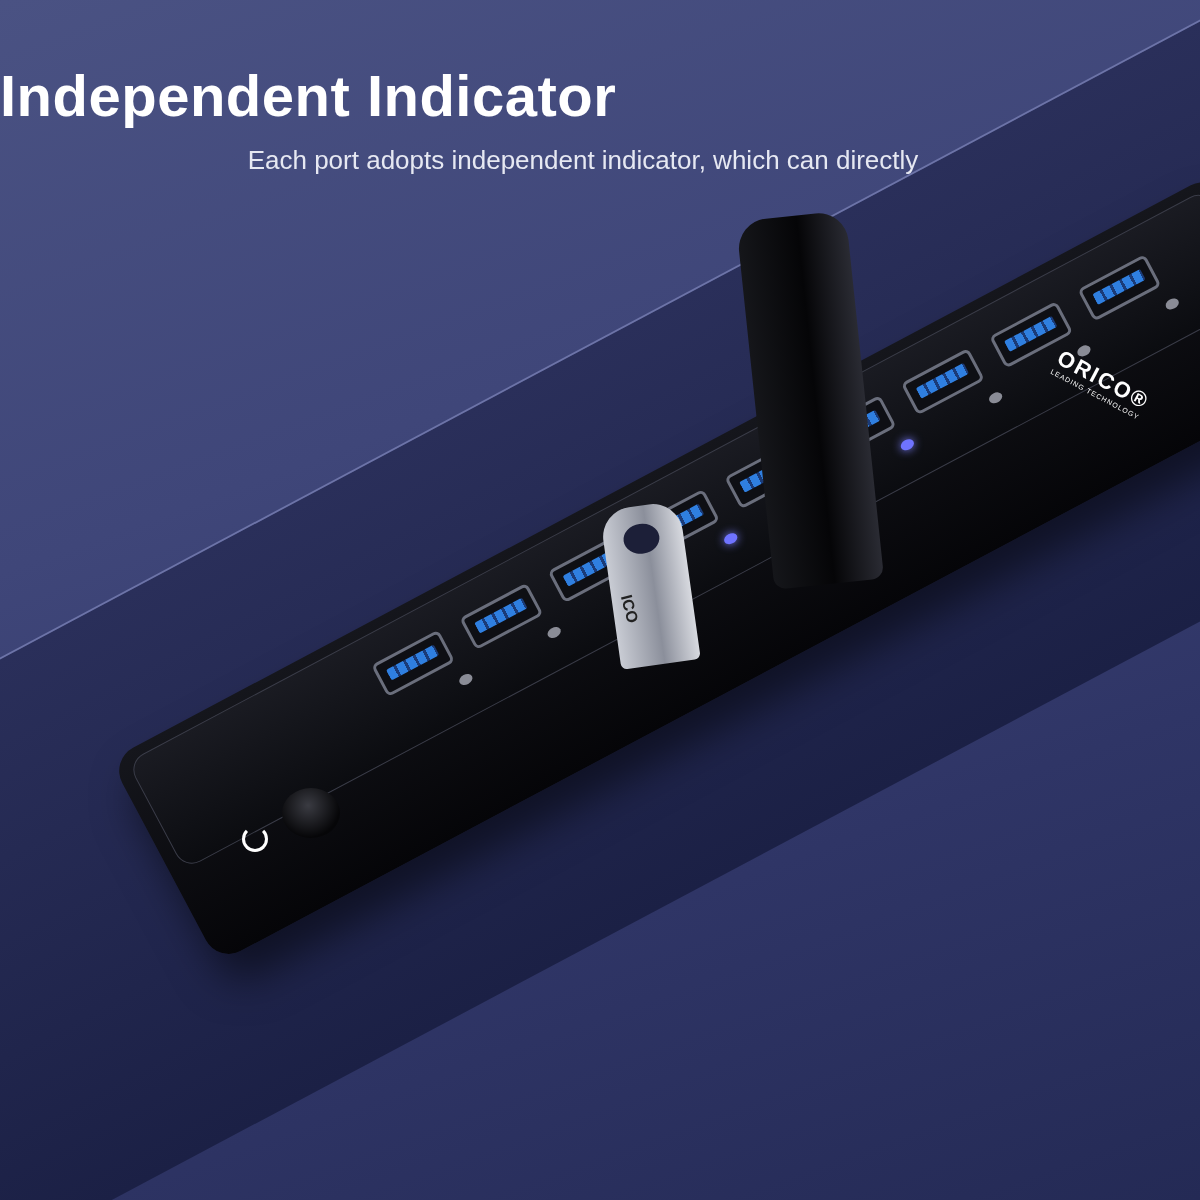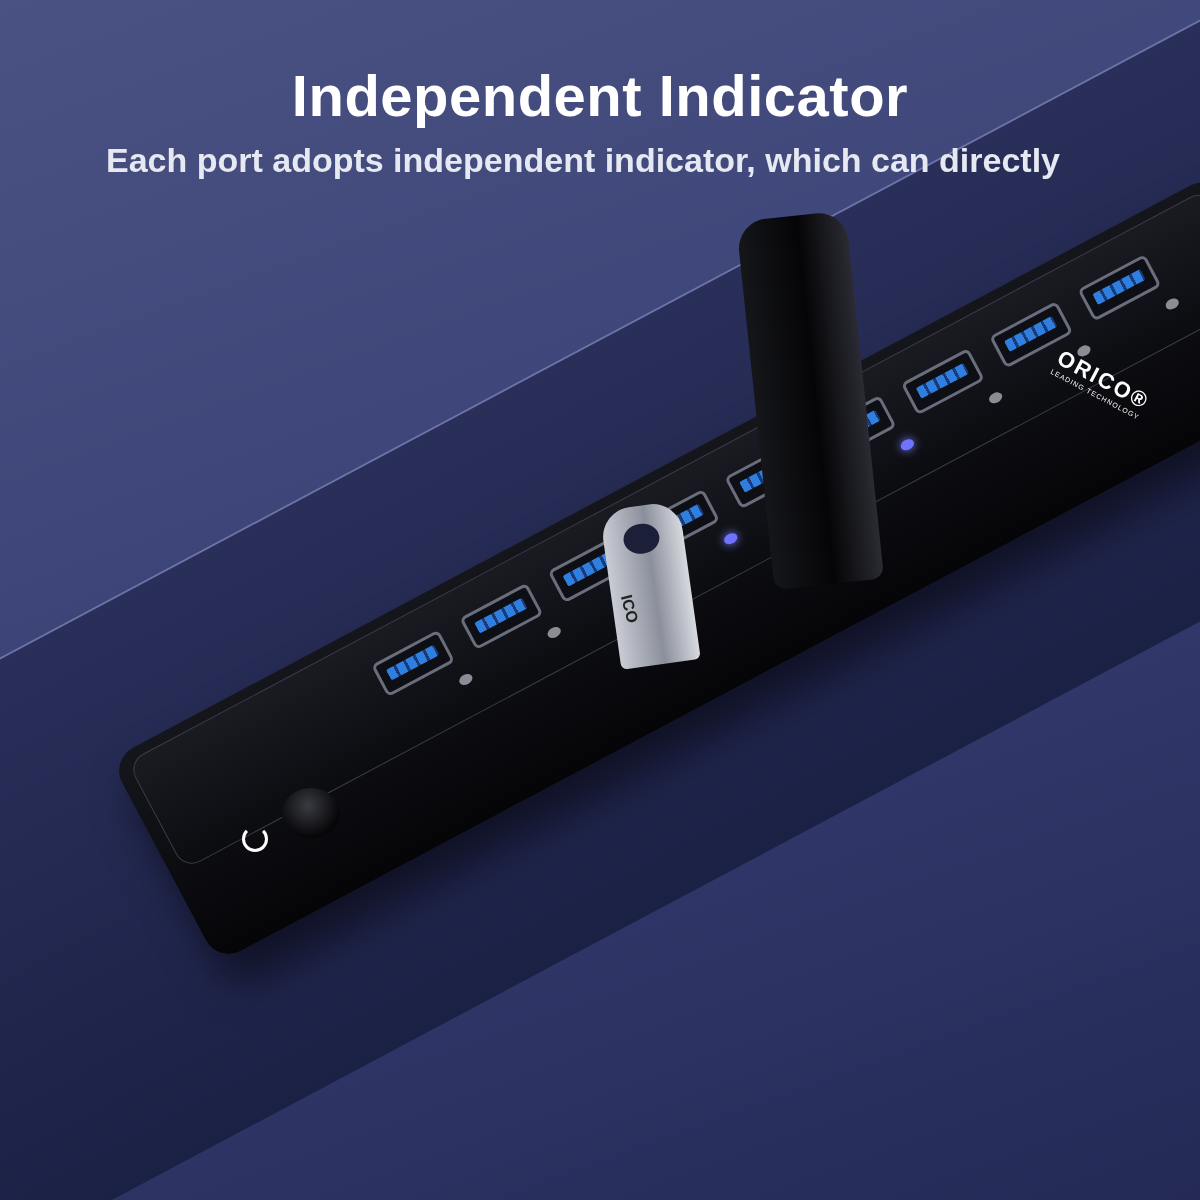--- a/index.html
+++ b/index.html
@@ -1,22 +1,22 @@
 <!DOCTYPE html>
 <html><head>
 <meta charset="utf-8">
 <style>
   html,body{margin:0;padding:0;}
   body{width:1200px;height:1200px;overflow:hidden;position:relative;
     background:linear-gradient(160deg,#4a5283 0%,#3f4679 35%,#2f3566 70%,#242a55 100%);
     font-family:"Liberation Sans",sans-serif;}
-  .headline{position:absolute;top:62px;left:0;width:1200px;text-align:center;color:#fff;
+  .headline{position:absolute;top:62px;left:0;width:1200px;color:#fff;
     font-size:58px;font-weight:bold;letter-spacing:0.5px;}
   .subtext{position:absolute;top:142px;left:0;width:1166px;text-align:center;color:#e6e8f2;
-    font-size:34px;line-height:36px;font-weight:bold;}
+    font-size:26px;line-height:36px;}
   .scene{position:absolute;left:0;top:0;width:1200px;height:1200px;}
   .desk{position:absolute;left:-80px;top:700px;width:1500px;height:600px;
     background:linear-gradient(180deg,#2a2f5a,#1b2045);transform:skewY(-28deg);transform-origin:0 0;
     border-top:2px solid #6d74a8;}
   .hub{position:absolute;left:110px;top:760px;width:1250px;height:230px;
     background:linear-gradient(180deg,#15161c,#050508);border-radius:26px;
     transform:rotate(-28deg);transform-origin:0 0;box-shadow:0 30px 40px rgba(0,0,0,.5);}
   .hub-top{position:absolute;left:14px;top:10px;right:14px;height:120px;border-radius:18px;
     background:linear-gradient(180deg,#1a1b22,#0b0c10);border:1px solid #3a3c48;}
   .port{position:absolute;top:28px;width:70px;height:30px;border-radius:6px;

